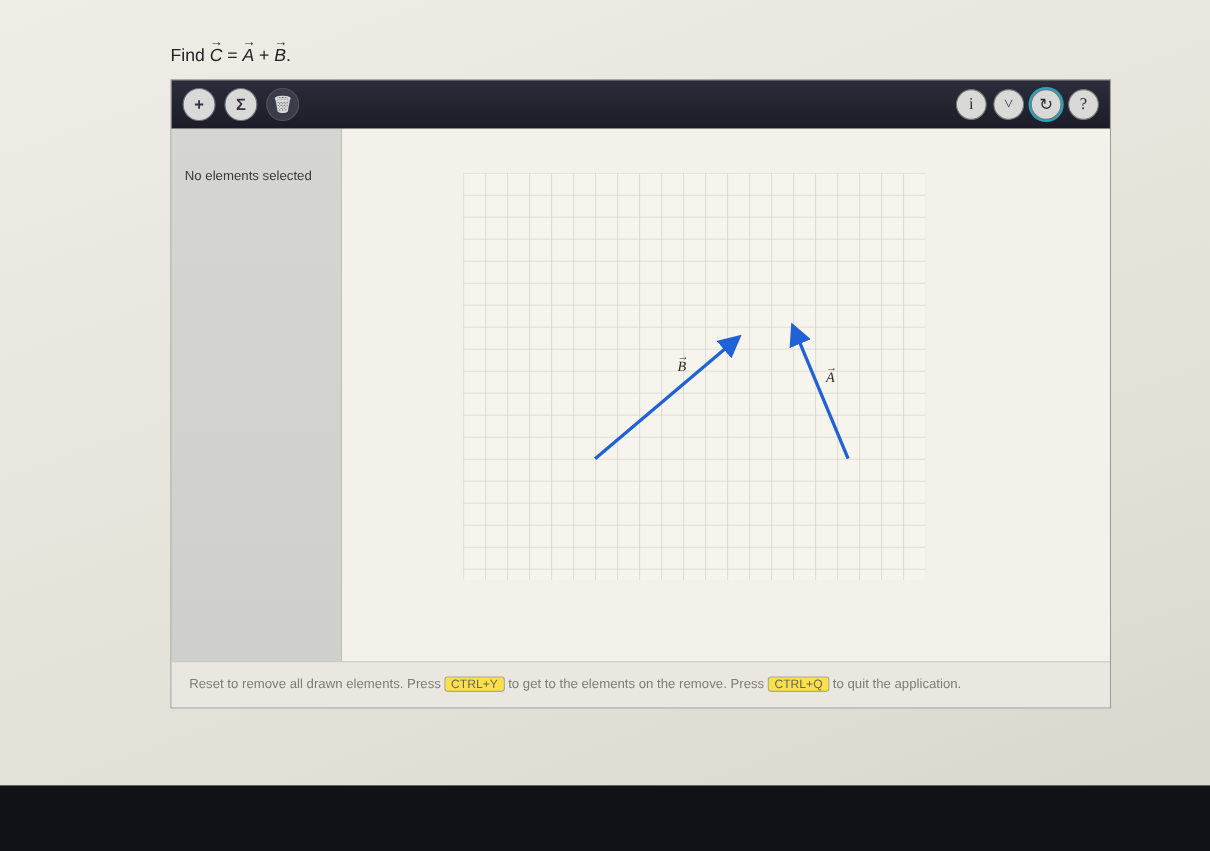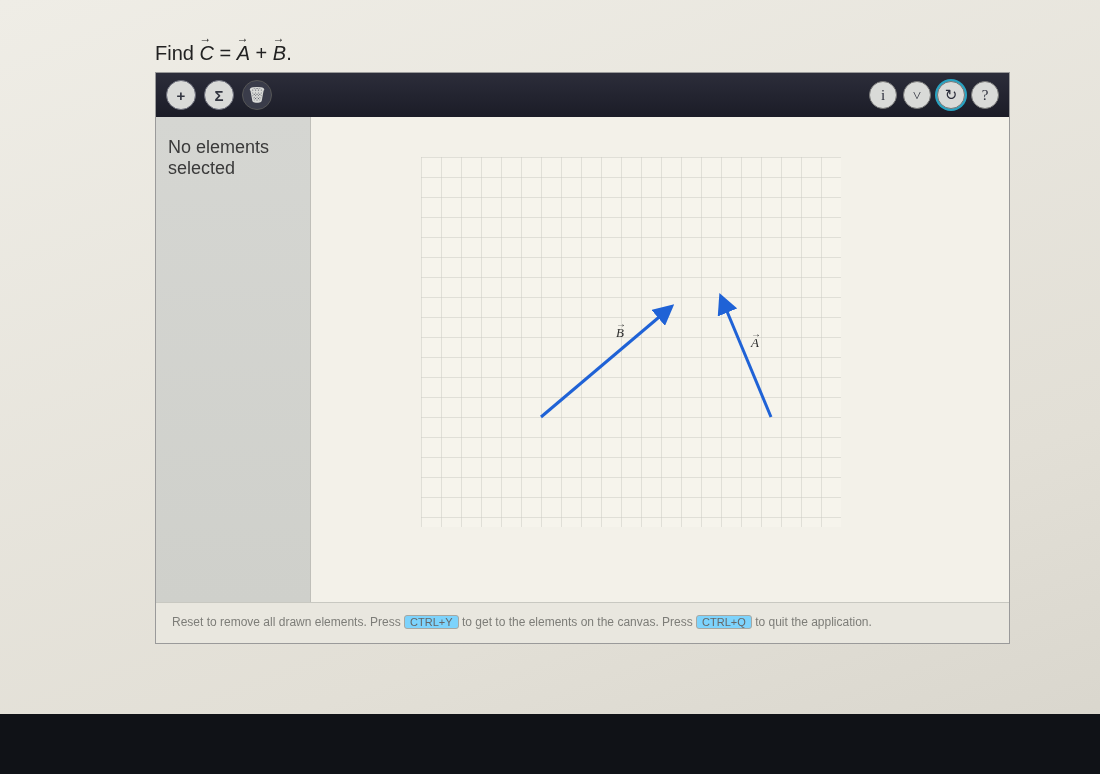--- a/index.html
+++ b/index.html
@@ -1,35 +1,35 @@
 <!DOCTYPE html>
 <html><head>
 <meta charset="utf-8">
 <style>
   html,body{margin:0;padding:0;width:1100px;height:774px;font-family:"Segoe UI",Arial,sans-serif;background:#e8e6e0;overflow:hidden}
   .page{width:1100px;height:774px;position:relative;background:linear-gradient(160deg,#efede6 0%,#e2dfd6 70%,#d8d5cc 100%)}
-  .prompt{position:absolute;left:155px;top:42px;font-size:20px;color:#222}
+  .prompt{position:absolute;left:155px;top:42px;font-size:16px;color:#222}
   .prompt .vec{font-style:italic;position:relative;display:inline-block}
   .prompt .vec::after{content:"\2192";position:absolute;left:0;top:-11px;font-size:12px;font-style:normal}
   .panel{position:absolute;left:155px;top:72px;right:90px;bottom:130px;border:1px solid #9a9a9a;background:#e9e7df;display:flex;flex-direction:column;box-shadow:0 0 0 1px rgba(0,0,0,.02) inset}
   .toolbar{height:44px;background:linear-gradient(#2c2d3a,#1b1c27);display:flex;align-items:center;padding:0 10px;gap:8px;position:relative}
   .tbtn{width:28px;height:28px;border-radius:50%;background:#d9dad8;color:#323540;display:flex;align-items:center;justify-content:center;font-weight:600;font-size:15px;cursor:pointer;border:1px solid #6b6d7a}
   .tbtn.dark{background:#3a3c4a;color:#d9dad8;border-color:#555}
   .right-tools{margin-left:auto;display:flex;gap:6px;align-items:center}
   .ibtn{width:26px;height:26px;border-radius:50%;background:#d9dad8;color:#2b2d3a;display:flex;align-items:center;justify-content:center;font-size:15px;border:1px solid #777;cursor:pointer;font-family:Georgia,serif}
   .ibtn.accent{box-shadow:0 0 0 2px #29a3c2}
   .resetwrap{position:absolute;right:6px;top:48px}
   .resetlab{background:#f6f5ee;border:1px solid #a0a0a0;font-size:12px;padding:2px 10px;color:#333}
   .body{flex:1;display:flex;min-height:0;position:relative}
-  .side{width:130px;background:linear-gradient(#d5d6d2,#cfd0cb);border-right:1px solid #bfbfb9;padding:20px 12px;color:#3a3a3a;font-size:18px}
+  .side{width:130px;background:linear-gradient(#d5d6d2,#cfd0cb);border-right:1px solid #bfbfb9;padding:36px 12px;color:#3a3a3a;font-size:12px}
   .canvas{flex:1;background:#f3f1e9;position:relative}
   .gridwrap{position:absolute;left:110px;top:40px;width:430px;height:380px}
   svg.grid{width:100%;height:100%}
   .hint{border-top:1px solid #c8c8c1;padding:12px 16px 14px;font-size:12px;color:#7d7d78;background:#e9e7df}
-  .kbd{display:inline-block;border:1px solid #a8a8a2;border-radius:3px;padding:0 5px;font-size:11px;background:#7dd3fc;color:#666;font-family:inherit}
+  .kbd{display:inline-block;border:1px solid #a8a8a2;border-radius:3px;padding:0 5px;font-size:11px;background:#fde047;color:#666;font-family:inherit}
   .footer{position:absolute;left:0;right:0;bottom:0;height:60px;background:#101217}
   .veclab{font-family:Georgia,serif;font-style:italic;font-size:13px;fill:#2a2a2a}
 </style>
 </head>
 <body>
 
 <div class="page">
 
   <div class="prompt">
     <span>Find </span><span class="vec">C</span><span> = </span><span class="vec">A</span><span> + </span><span class="vec">B</span><span>.</span>
@@ -75,18 +75,18 @@
                 <line x1="350" y1="260" x2="300" y2="140" stroke="#1f62d6" stroke-width="3" marker-end="url(#arrow)"></line>
                 <text x="330" y="180" font-size="10" fill="#2a2a2a">→</text>
                 <text x="330" y="190" class="veclab">A</text>
               </g>
           </svg>
         </div>
       </div>
     </div>
 
     <div class="hint">
-      <span>Reset to remove all drawn elements. Press </span><span class="kbd">CTRL+Y</span><span> to get to the elements on the canvas. Press </span><span class="kbd">CTRL+Q</span><span> to quit the application.</span>
+      <span>Reset to remove all drawn elements. Press </span><span class="kbd">CTRL+Y</span><span> to get to the elements on the remove. Press </span><span class="kbd">CTRL+Q</span><span> to quit the application.</span>
     </div>
   </div>
 
   <div class="footer"></div>
 </div>
 
 </body></html>

